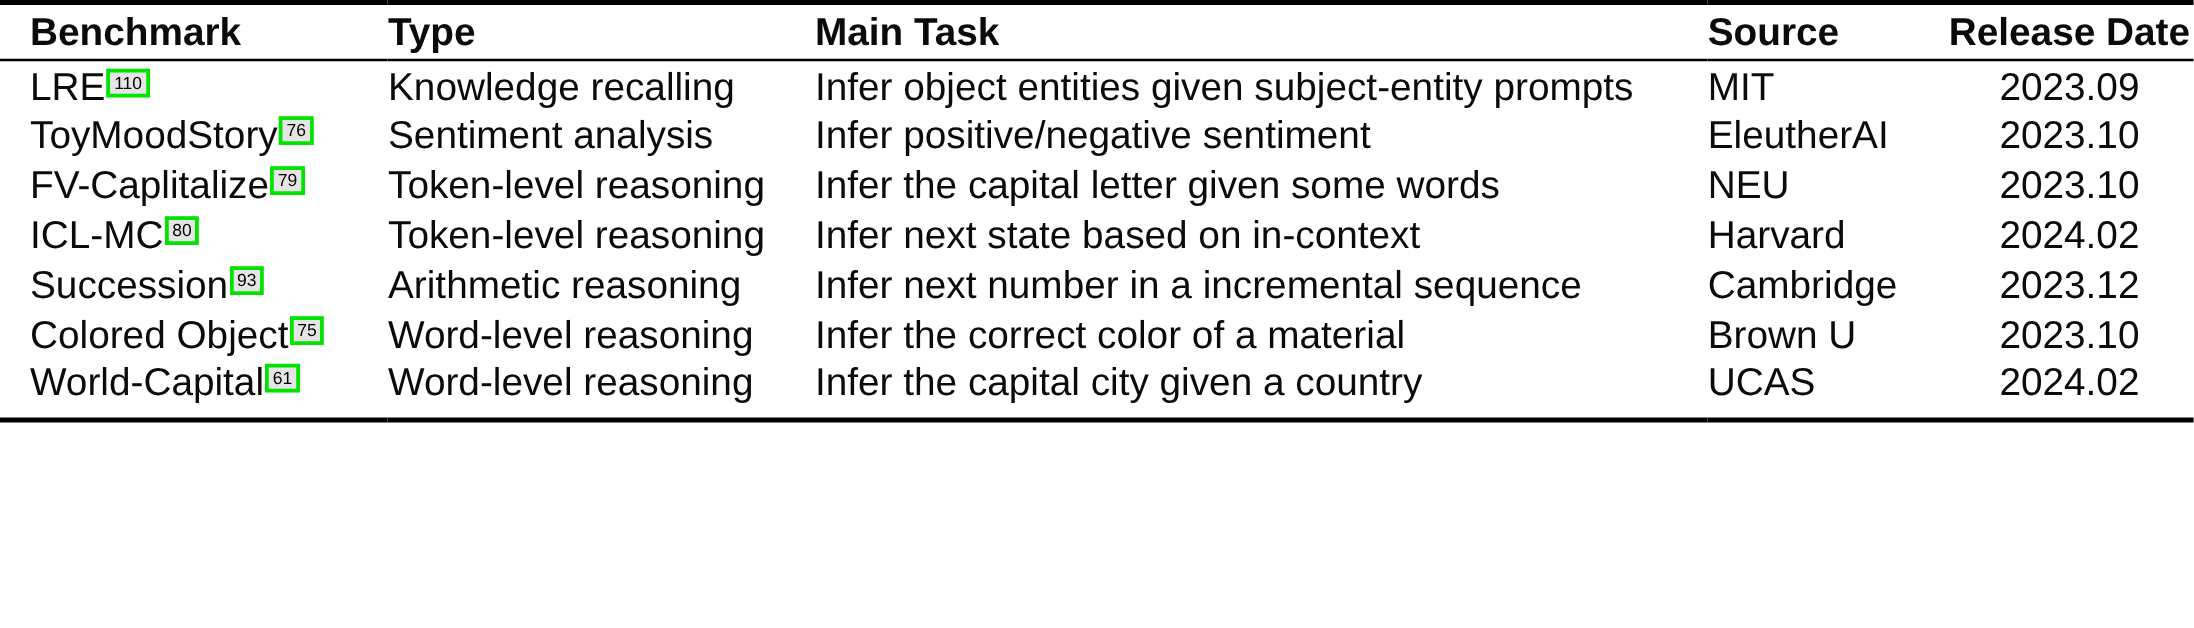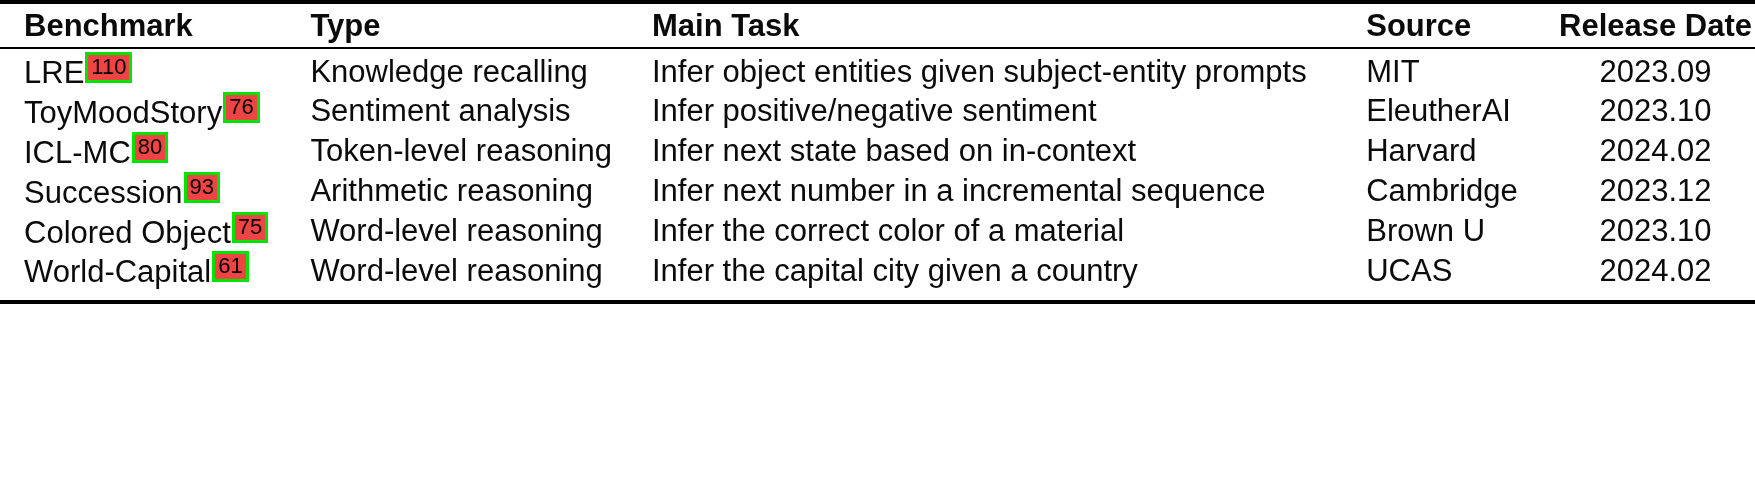--- a/index.html
+++ b/index.html
@@ -35,25 +35,25 @@
   }
   tbody tr:first-child td { padding-top: 3px; }
   tbody tr:last-child td { padding-bottom: 10px; }
   .col-benchmark { width: 309px; padding-left: 24px; }
   .col-type      { width: 340px; }
   .col-task      { width: 711px; }
   .col-source    { width: 189px; }
   .col-date      { width: 198px; text-align: center; }
   .cite {
     display: inline-block;
-    font-size: 22px;
+    font-size: 14px;
     line-height: 1;
     font-weight: normal;
     color: #000;
-    background: #ef4444;
+    background: #e5e5e5;
     border: 3px solid var(--cite-green, #00e400);
     padding: 1px 3px 2px 3px;
     margin-left: 1px;
     vertical-align: 9px;
   }
 </style>
 </head>
 <body>
 
 <table class="bench-table">
@@ -77,20 +77,27 @@
 
 
   <tr>
     <td class="col-benchmark"><span>ToyMoodStory</span><span class="cite">76</span></td>
     <td class="col-type">Sentiment analysis</td>
     <td class="col-task">Infer positive/negative sentiment</td>
     <td class="col-source">EleutherAI</td>
     <td class="col-date">2023.10</td>
   </tr>
 
+  <tr>
+    <td class="col-benchmark"><span>FV-Caplitalize</span><span class="cite">79</span></td>
+    <td class="col-type">Token-level reasoning</td>
+    <td class="col-task">Infer the capital letter given some words</td>
+    <td class="col-source">NEU</td>
+    <td class="col-date">2023.10</td>
+  </tr>
 
   <tr>
     <td class="col-benchmark"><span>ICL-MC</span><span class="cite">80</span></td>
     <td class="col-type">Token-level reasoning</td>
     <td class="col-task">Infer next state based on in-context</td>
     <td class="col-source">Harvard</td>
     <td class="col-date">2024.02</td>
   </tr>
 
   <tr>

